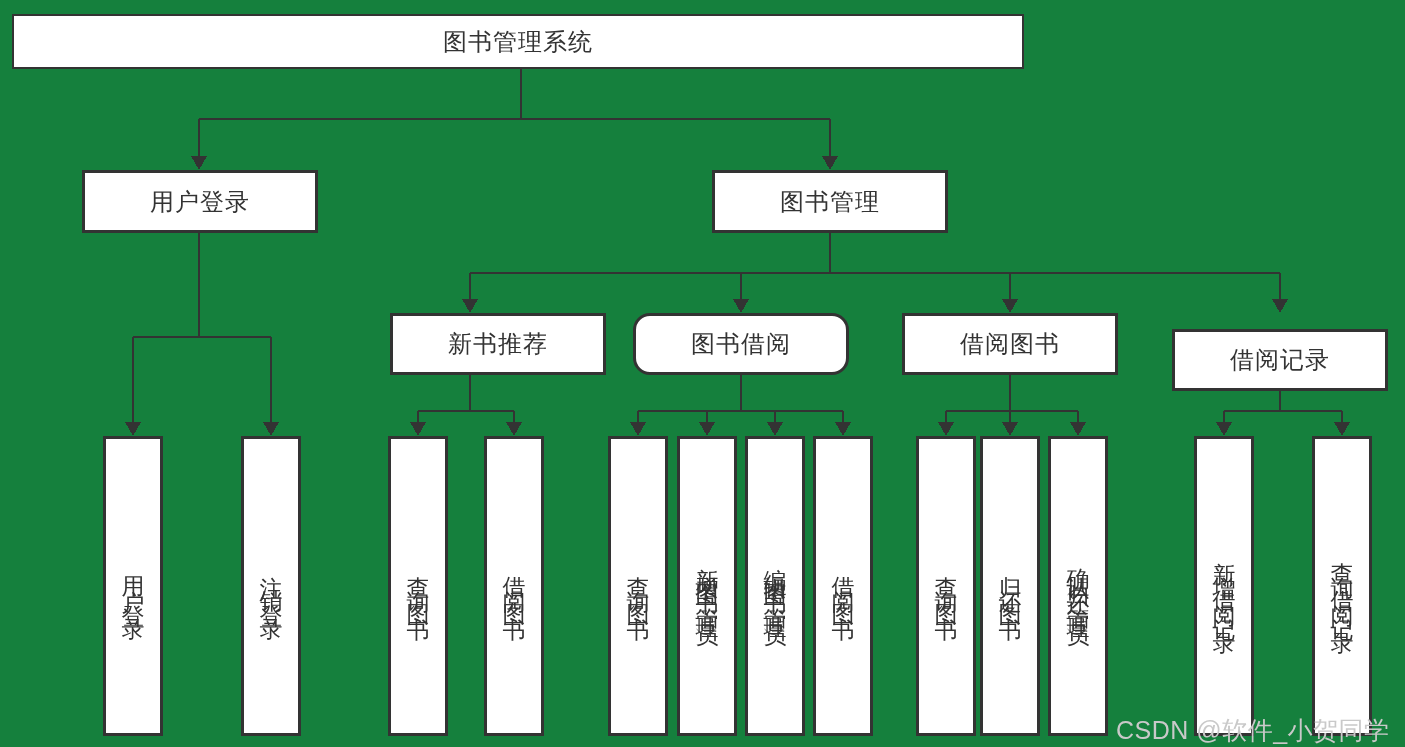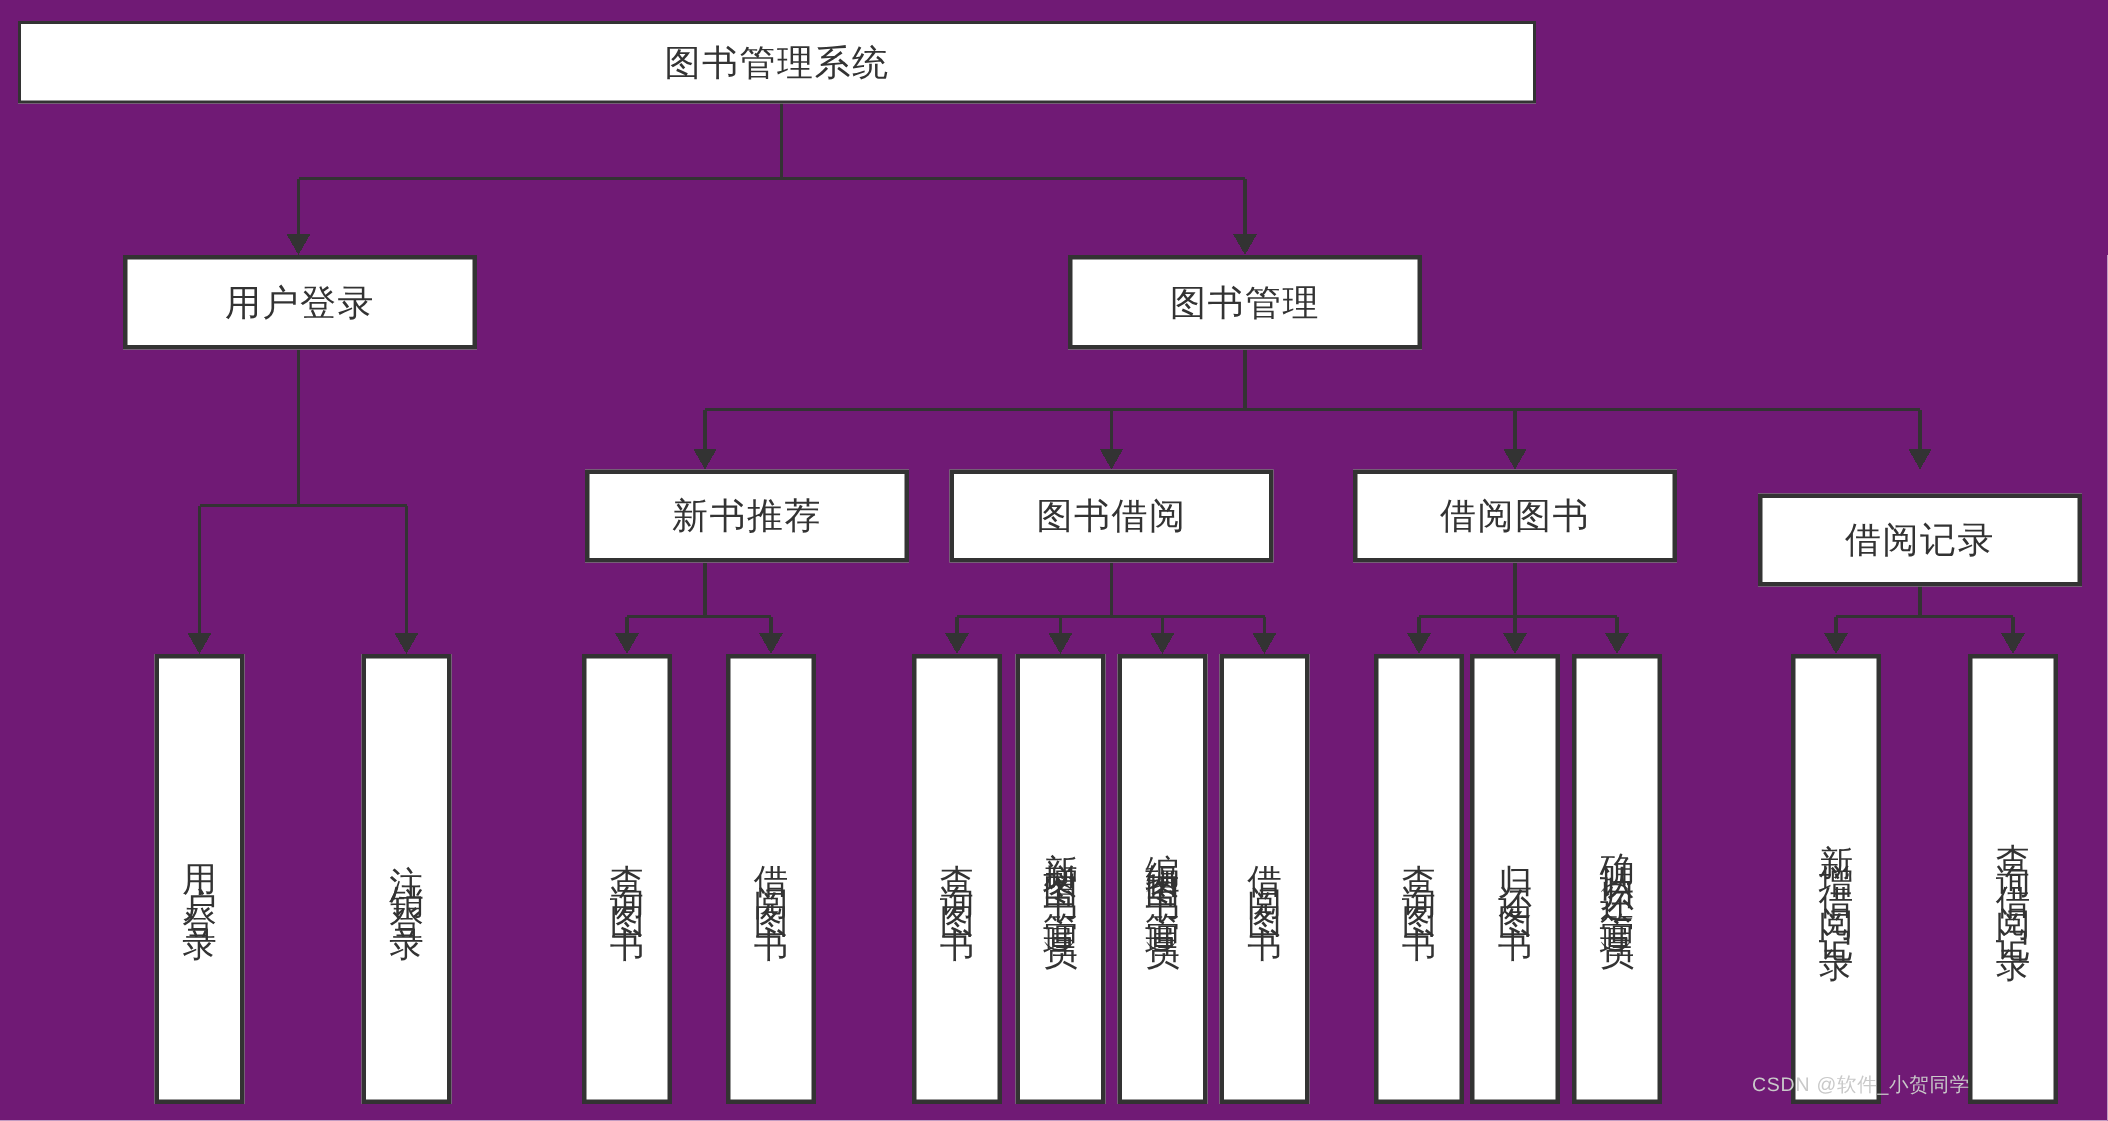--- a/index.html
+++ b/index.html
@@ -1,20 +1,20 @@
 <!DOCTYPE html>
 <html><head>
 <meta charset="utf-8">
 <style>
   html, body { margin: 0; padding: 0; background: #ffffff; }
   #stage {
     position: relative;
     width: 1405px;
     height: 747px;
-    background: #701a75;
+    background: #15803d;
     font-family: "Liberation Sans", sans-serif;
     overflow: hidden;
   }
   #wires {
     position: absolute;
     left: 0; top: 0;
     z-index: 0;
   }
   .box {
     position: absolute;
@@ -38,24 +38,24 @@
     text-orientation: upright;
     font-size: 23px;
     color: #333333;
     letter-spacing: 14px;
     line-height: 1;
     white-space: nowrap;
   }
   .vlabel.tight { letter-spacing: 8px; }
   #watermark {
     position: absolute;
-    left: 1168px;
+    left: 1116px;
     top: 714px;
     z-index: 2;
-    font-size: 13px;
+    font-size: 25px;
     color: #c9c9c9;
     white-space: nowrap;
     letter-spacing: 0.5px;
   }
   path, polygon { shape-rendering: crispEdges; }
 </style>
 </head>
 <body>
 
 <div id="stage">
@@ -123,21 +123,21 @@
   <div class="box" style="left:82px; top:170px; width:236px; height:63px;">
     <span class="hlabel">用户登录</span>
   </div>
   <div class="box" style="left:712px; top:170px; width:236px; height:63px;justify-content:center;">
     <span class="hlabel">图书管理</span>
   </div>
 
   <div class="box" style="left:362px; top:313px; width:216px; height:62px;margin-left:28px;">
     <span class="hlabel">新书推荐</span>
   </div>
-  <div class="box" style="left:633px; top:313px; width:216px; height:62px;">
+  <div class="box" style="left:633px; top:313px; width:216px; height:62px;border-radius:17px;">
     <span class="hlabel">图书借阅</span>
   </div>
   <div class="box" style="left:902px; top:313px; width:216px; height:62px;">
     <span class="hlabel">借阅图书</span>
   </div>
   <div class="box" style="left:1172px; top:313px; width:216px; height:62px;margin-top:16px;">
     <span class="hlabel">借阅记录</span>
   </div>
 
   <div class="box" style="left:103px; top:436px; width:60px; height:300px;">

